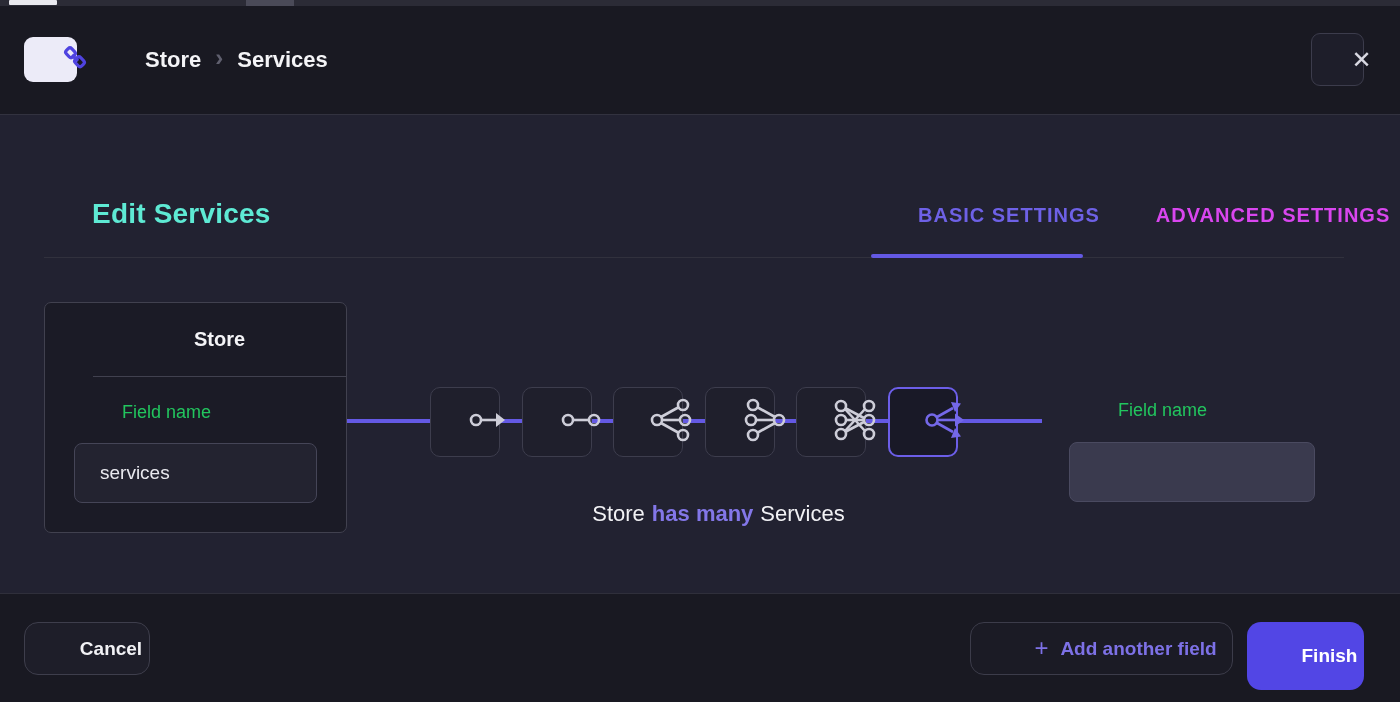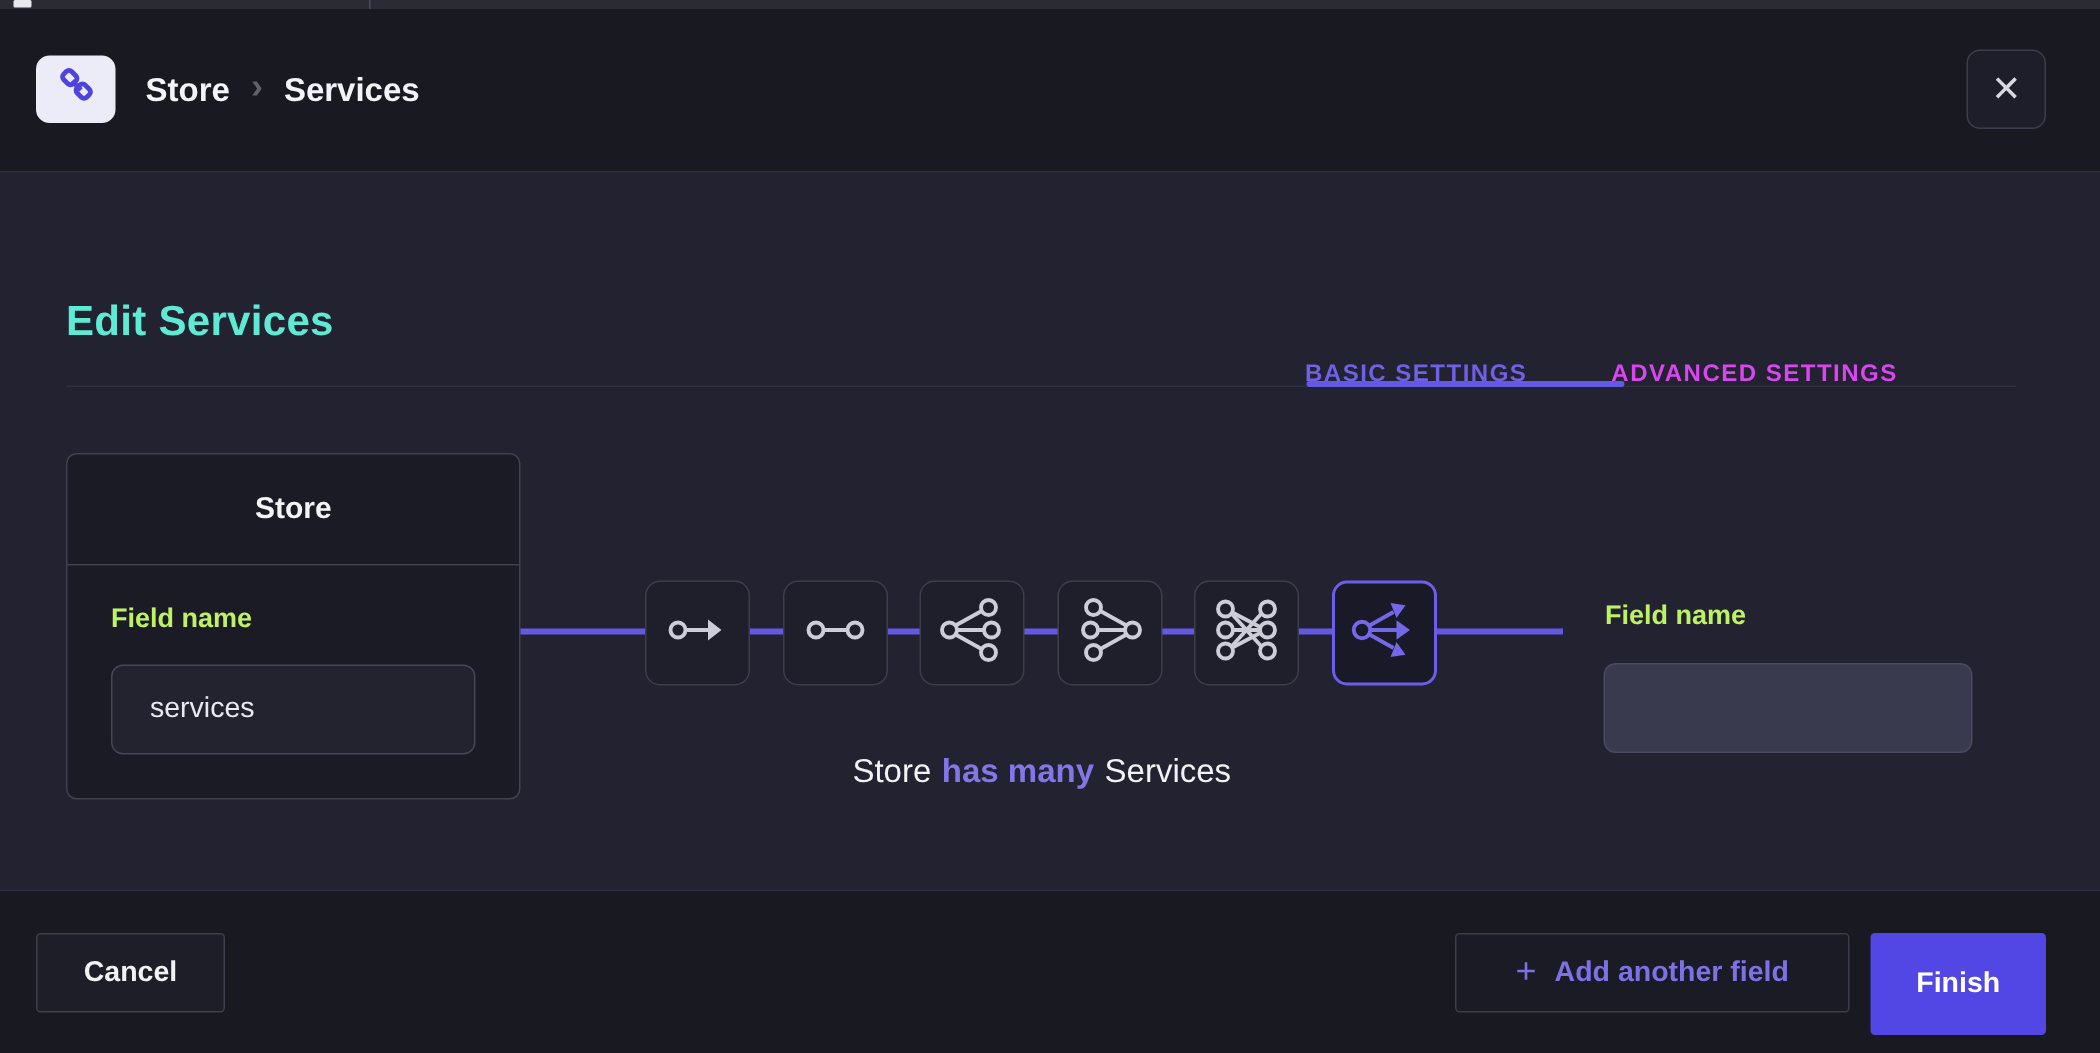--- a/index.html
+++ b/index.html
@@ -1,18 +1,18 @@
 <!DOCTYPE html>
 <html><head>
 <meta charset="utf-8">
 <style>
   * { margin:0; padding:0; box-sizing:border-box; }
   html,body { width:1400px; height:702px; background:#222231; overflow:hidden;
               font-family:"Liberation Sans", sans-serif; }
-  .abs { position:absolute; }
+  .abs { position:absolute;padding-left:48px; }
 
   
   #top-strip { left:0; top:0; width:1400px; height:6px; background:#2b2b36; }
   #strip-glyph { left:9px; top:0; width:12px; height:5px; background:#e8e8ee; border-radius:1px; }
   #strip-divider { left:246px; top:0; width:1px; height:6px; background:#4a4a58; }
 
   
   #header { left:0; top:6px; width:1400px; height:109px; background:#191922; }
   #link-badge { left:24px; top:31px; width:53px; height:45px; background:#ecebf8;
                 border-radius:9px; display:flex; align-items:center; justify-content:center; }
@@ -22,35 +22,35 @@
   #close-btn { left:1311px; top:27px; width:53px; height:53px; border-radius:9px;
                border:1px solid #3c3c4c; background:#1e1e2a; color:#d9d9e2;
                font-size:24px; display:flex; align-items:center; justify-content:center; cursor:pointer; }
   #header-divider { left:0; top:114px; width:1400px; height:1px; background:#32323f; }
 
   
   #main { left:0; top:115px; width:1400px; height:478px; background:#222231; }
   #dialog-title { left:44px; top:83px; color:#5eead4; font-size:28px; font-weight:bold; letter-spacing:.2px; }
 
   #tabs { left:870px; top:89px; display:flex; gap:56px; }
-  .tab { font-size:16px; font-weight:bold; letter-spacing:1px; cursor:pointer;margin-top:37px; }
+  .tab { font-size:20px; font-weight:bold; letter-spacing:1px; cursor:pointer; }
   .tab.active { color:#6e61e6; }
   .tab.inactive { color:#d946ef; }
   #tabs-rule { left:44px; top:142px; width:1300px; height:1px; background:#31313d; }
   #tab-underline { left:871px; top:139px; width:212px; height:4px; background:#6459e4; border-radius:2px; }
 
   
   .card { background:#1b1b26; border:1px solid #41414f; border-radius:7px; }
   #left-card  { left:44px;  top:187px; width:303px; height:231px; }
   #right-card { left:1042px; top:188px; width:301px; height:229px; }
   .card-header { height:74px; border-bottom:1px solid #41414f; display:flex;
                  align-items:center; justify-content:center; gap:10px; }
   .card-title { color:#f4f4f7; font-size:20px; font-weight:bold; }
   .caret { color:#9a9aa6; font-size:14px; padding-top:3px; }
-  .field-label { color:#bef264; font-size:18px; font-weight:bold; }
+  .field-label { color:#22c55e; font-size:18px; font-weight:normal; }
   #left-field-label  { left:74px;  top:287px; }
   #right-field-label { left:1070px; top:285px; }
   .field-input { border-radius:8px; font-size:19px; color:#e9e9ef; padding:0 25px;
                  display:flex; align-items:center; }
   #left-field-input  { left:74px;  top:328px; width:243px; height:60px;
                        background:#232330; border:1px solid #454557; }
   #right-field-input { left:1069px; top:327px; width:246px; height:60px;
                        background:#3a3a4e; border:1px solid #4a4a60; }
 
   
@@ -64,21 +64,21 @@
   .rel-btn svg .fillhead { fill:#cdcdd8; stroke:none; }
   .rel-btn.selected svg .fillhead { fill:#7468e8; }
 
   
   #caption { left:347px; top:386px; width:695px; text-align:center; font-size:22px; color:#f2f2f5; }
   #caption .rel { color:#8377e8; margin:0 7px;font-weight:bold; }
 
   
   #footer { left:0; top:593px; width:1400px; height:109px; background:#191922;
             border-top:1px solid #2f2f3b; }
-  .btn { border-radius:3px; display:flex; align-items:center; justify-content:center;
+  .btn { border-radius:14px; display:flex; align-items:center; justify-content:center;
          font-size:19px; font-weight:bold; cursor:pointer; }
   #cancel-btn { left:24px; top:28px; width:126px; height:53px; background:#1e1e29;
                 border:1px solid #3e3e4c; color:#f2f2f5; }
   #add-field-btn { left:970px; top:28px; width:263px; height:53px; background:#1b1b25;
                    border:1px solid #3c3c4a; color:#7d71e6; gap:12px; }
   #add-field-btn .plus { font-size:24px; font-weight:normal; line-height:1; padding-bottom:2px; }
   #finish-btn { left:1247px; top:28px; width:117px; height:68px; background:#5246e5; color:#ffffff; }
 </style>
 </head>
 <body>

